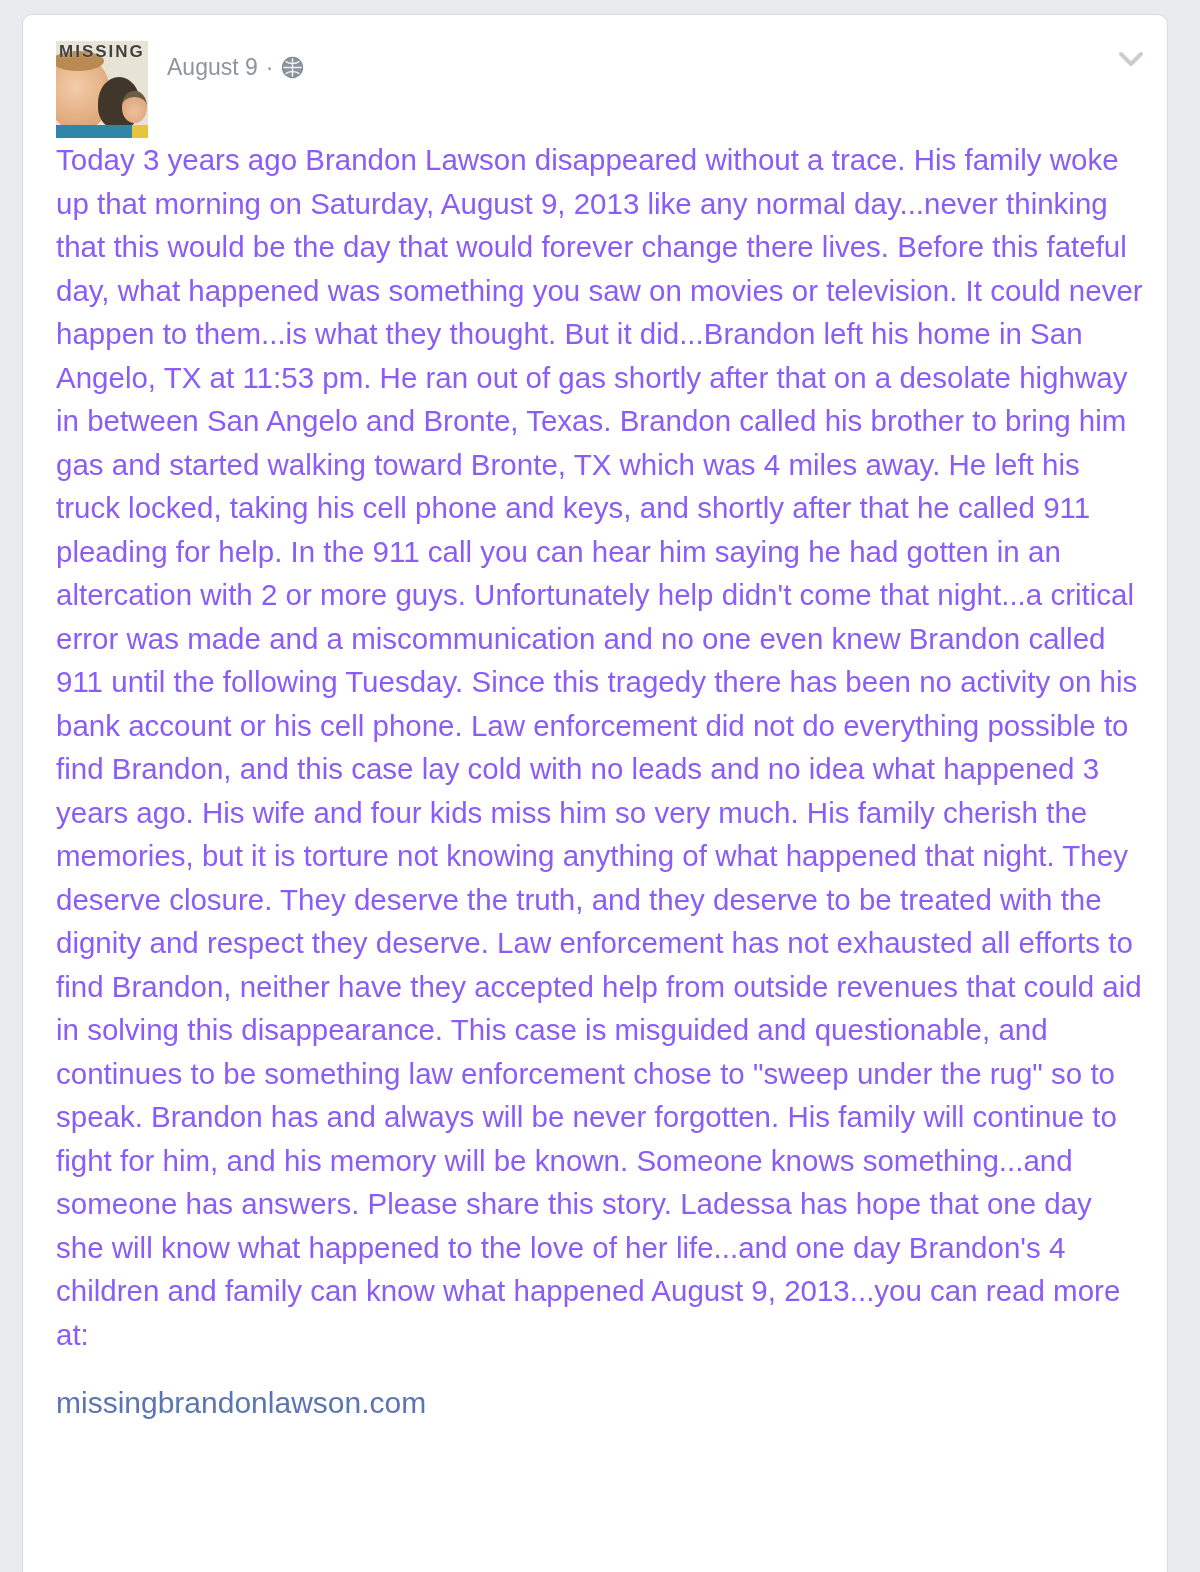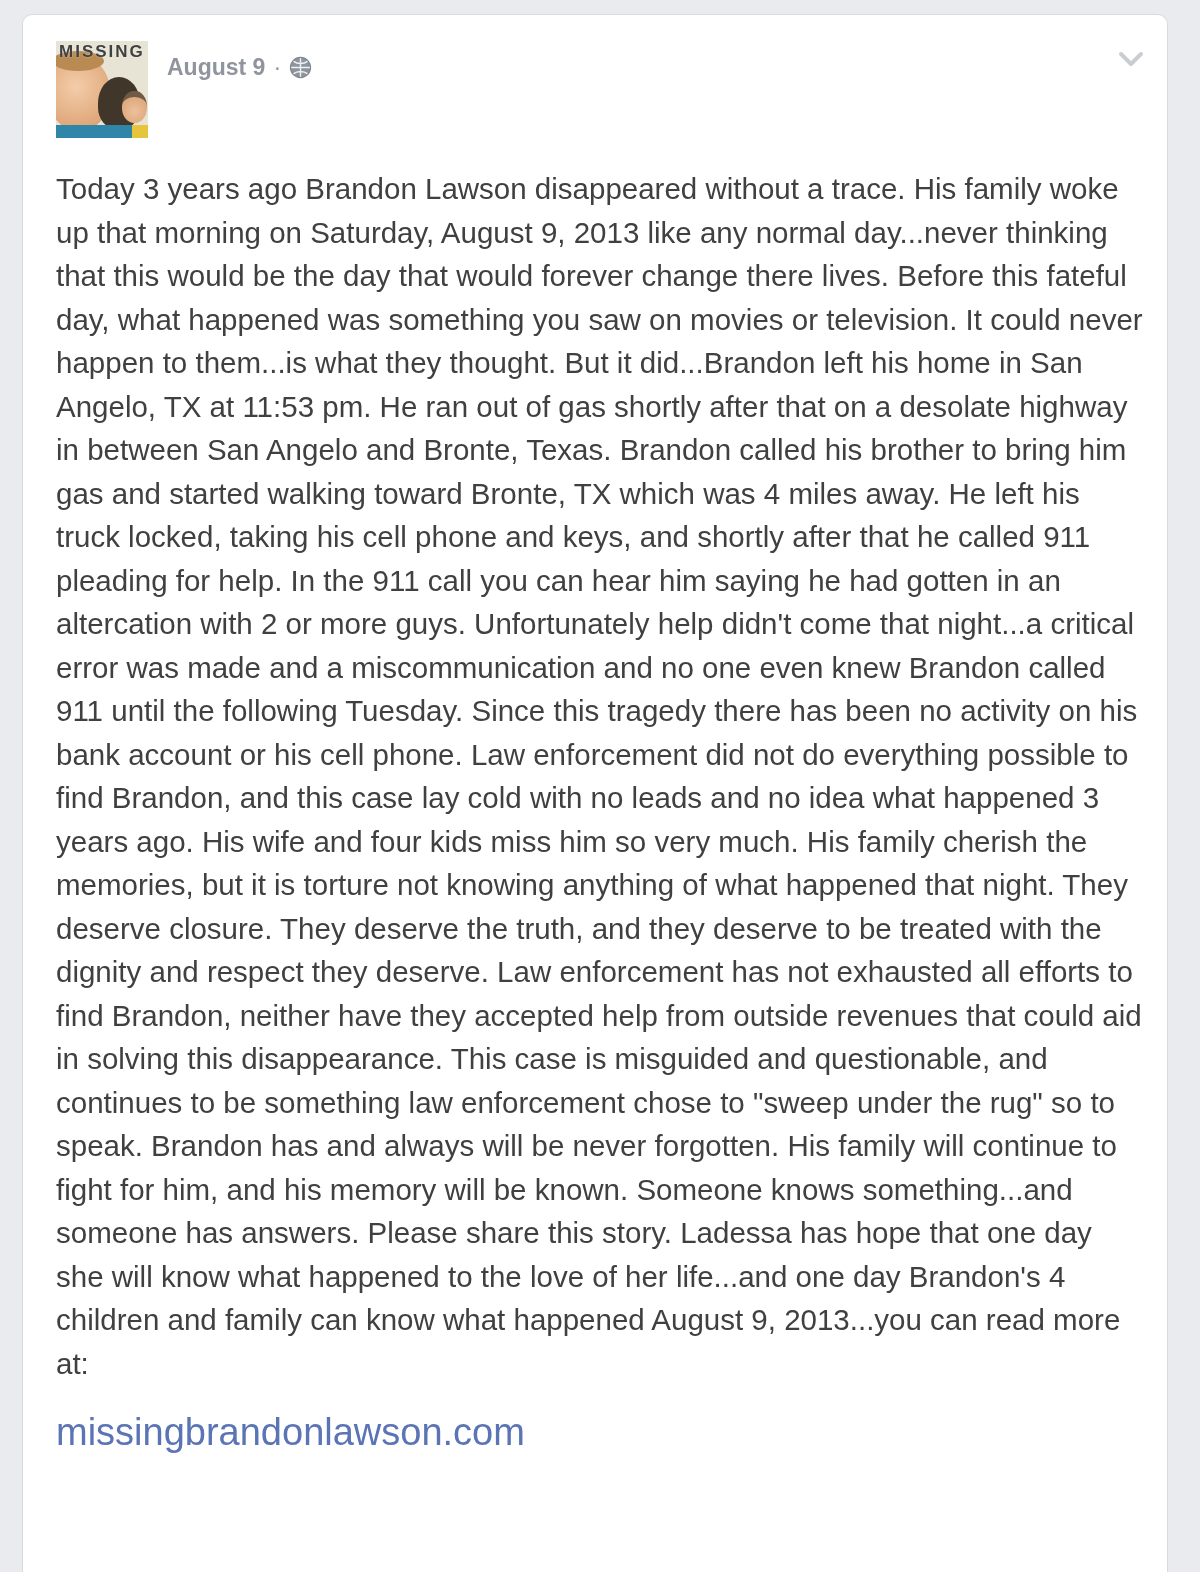--- a/index.html
+++ b/index.html
@@ -126,36 +126,35 @@
     line-height: 34px;
     text-decoration: none;
   }
   .meta {
     display: flex;
     align-items: center;
     margin-top: 10px;
     color: #90949c;
     font-size: 23px;
   }
-  .meta .timestamp { color: #90949c; text-decoration: none; font-weight: bold; }
+  .meta .timestamp { color: #90949c; text-decoration: none; }
   .meta .sep { margin: 0 8px; }
   .meta .globe { display: inline-flex; }
   .post-body {
     padding: 0 24px 0 33px;
-    margin-top: 29px;
     width: 1146px;
     font-size: 29.5px;
     line-height: 43.5px;
-    color: #404040;
+    color: #8b5cf6;
   }
   .post-link {
     display: block;
     padding: 0 24px 0 33px;
     margin-top: 27px;
-    font-size: 38px;
+    font-size: 30px;
     line-height: 40px;
     color: #5b74b5;
     text-decoration: none;
   }
 </style>
 </head>
 <body>
 
 <div class="page">
   <div class="card">

